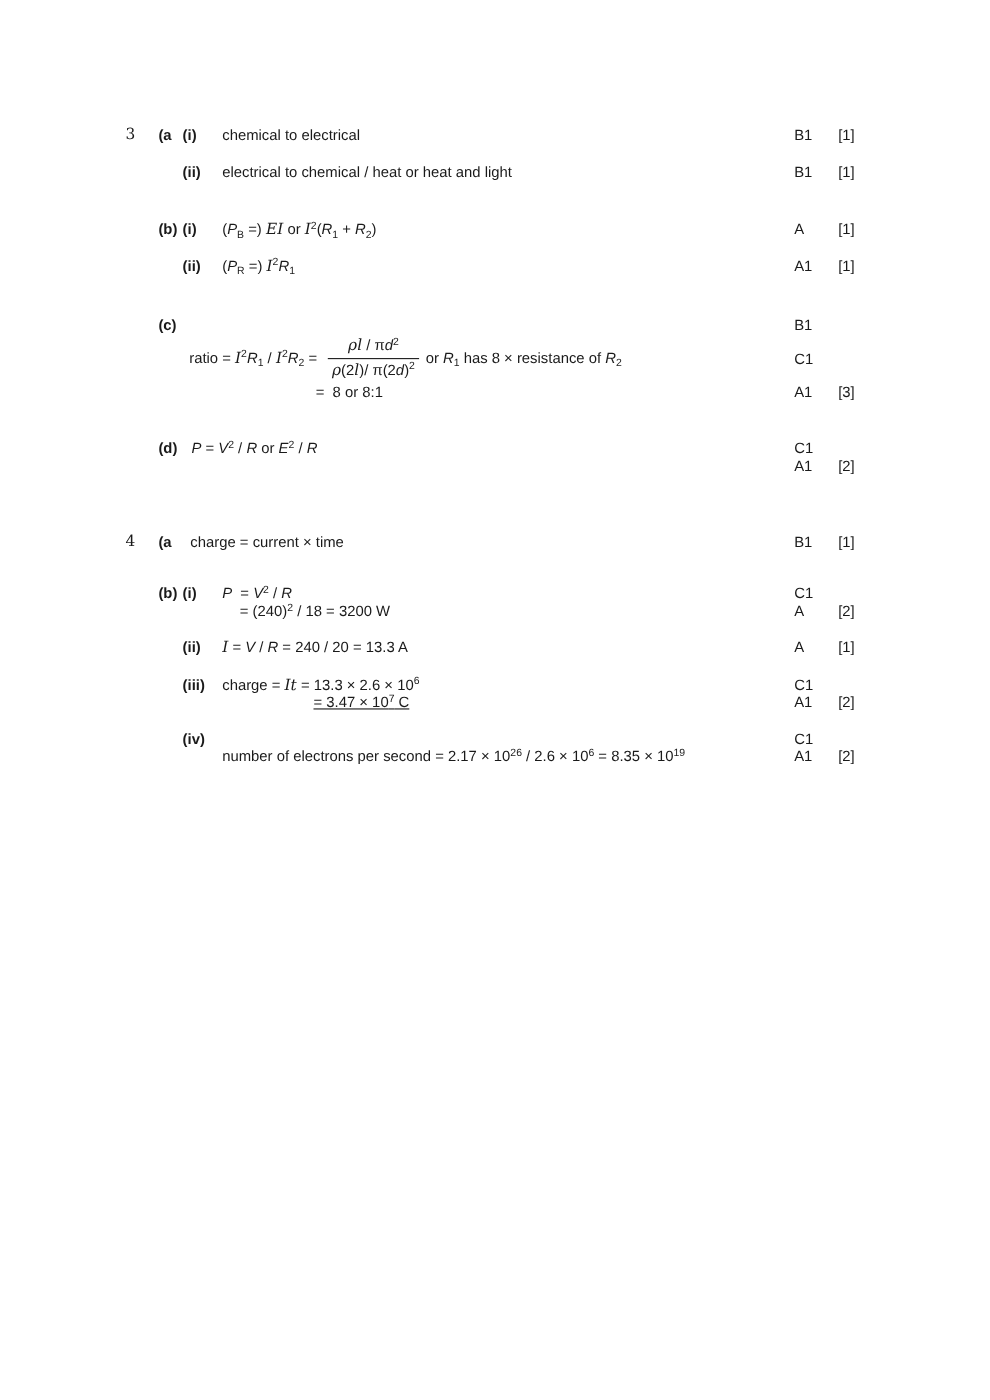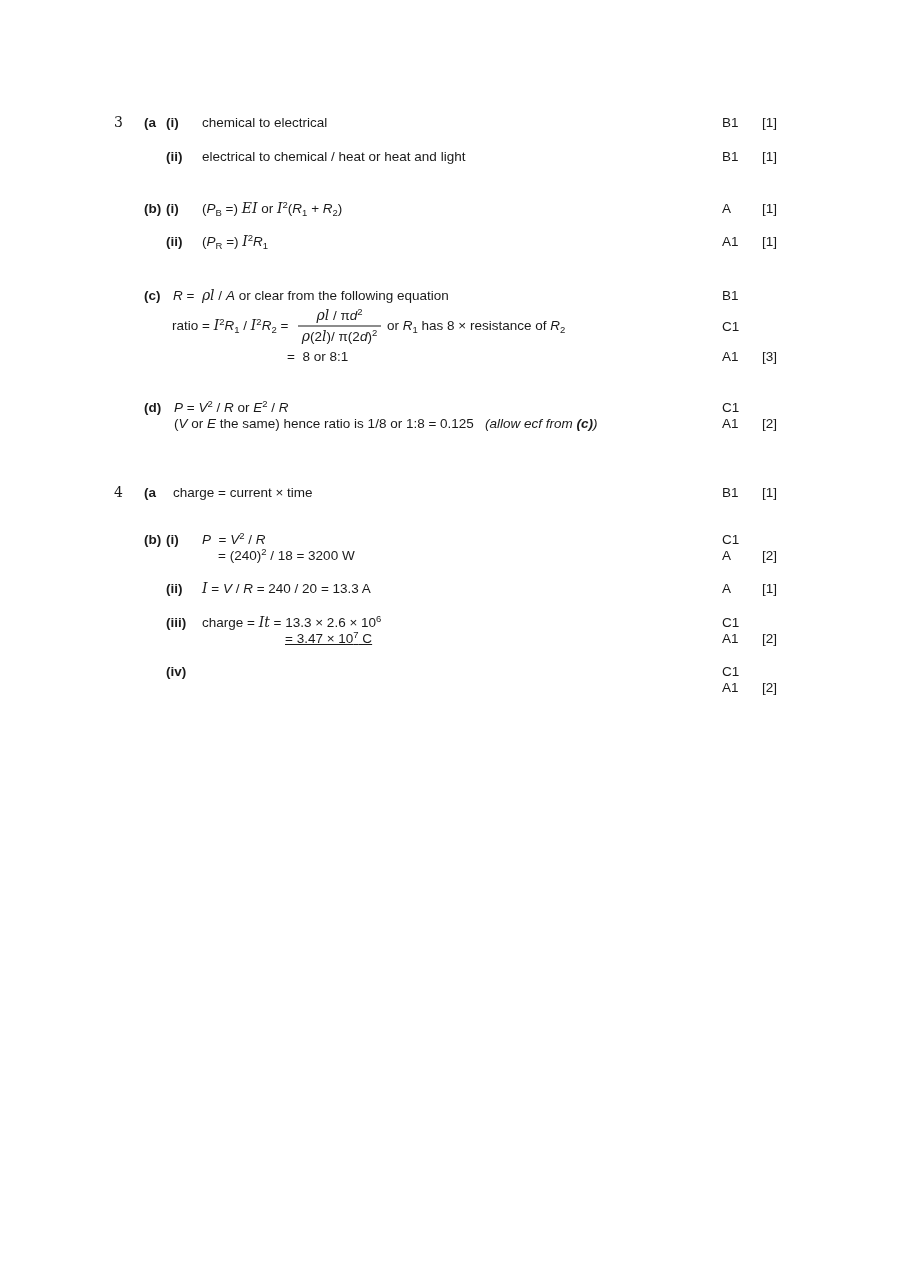--- a/index.html
+++ b/index.html
@@ -46,39 +46,37 @@
       <span class="col marks" style="left: 762px;">[1]</span>
     </div>
     <div class="line" style="top: 233px;">
       <span class="col sub" style="left: 166px;">(ii)</span>
       <span class="col content" style="left: 202px;"><span>(</span><span class="i">P</span><span class="ssub">R</span><span> =) </span><span class="mi">I</span><span class="sup">2</span><span class="i">R</span><span class="ssub">1</span></span>
       <span class="col code" style="left: 722px;">A1</span>
       <span class="col marks" style="left: 762px;">[1]</span>
     </div>
     <div class="line" style="top: 287px;">
       <span class="col part" style="left: 144px;">(c)</span>
-      <span class="col content" style="left: 173px;"><span class="i">R</span><span> =  </span><span class="mi">ρl</span><span> / </span><span class="i">A</span><span> or clear from the following equation</span></span>
       <span class="col code" style="left: 722px;">B1</span>
     </div>
     <div class="line vcrow" style="top: 302px; height: 48px;">
       <span class="col content" style="left: 172px;"><span>ratio = </span><span class="mi">I</span><span class="sup">2</span><span class="i">R</span><span class="ssub">1</span><span> / </span><span class="mi">I</span><span class="sup">2</span><span class="i">R</span><span class="ssub">2</span><span> =  </span><span class="frac"><span class="num"><span class="mi">ρl</span><span> / π</span><span class="i">d</span><span class="sup">2</span></span><span class="den"><span class="mi">ρ</span><span>(2</span><span class="mi">l</span><span>)/ π(2</span><span class="i">d</span><span>)</span><span class="sup">2</span></span></span><span> or </span><span class="i">R</span><span class="ssub">1</span><span> has 8 × resistance of </span><span class="i">R</span><span class="ssub">2</span></span>
       <span class="col code" style="left: 722px;">C1</span>
     </div>
     <div class="line" style="top: 348px; padding-left: 24px;">
       <span class="col content" style="left: 287px;"><span>=  8 or 8:1</span></span>
       <span class="col code" style="left: 722px;">A1</span>
       <span class="col marks" style="left: 762px;">[3]</span>
     </div>
     <div class="line" style="top: 399px;">
       <span class="col part" style="left: 144px;">(d)</span>
       <span class="col content" style="left: 174px;"><span class="i">P</span><span> = </span><span class="i">V</span><span class="sup">2</span><span> / </span><span class="i">R</span><span> or </span><span class="i">E</span><span class="sup">2</span><span> / </span><span class="i">R</span></span>
       <span class="col code" style="left: 722px;">C1</span>
     </div>
     <div class="line" style="top: 415px;">
-      <span class="col content" style="left: 174px;"><span>(</span><span class="i">V</span><span> or </span><span class="i">E</span><span> the same) hence ratio is 1/8 or 1:8 = 0.125   </span><span class="i">(allow ecf from </span><span class="bi">(c)</span><span class="i">)</span></span>
       <span class="col code" style="left: 722px;">A1</span>
       <span class="col marks" style="left: 762px;">[2]</span>
     </div>
     <div class="line" style="top: 484px;">
       <span class="col qnum" style="left: 114px;">4</span>
       <span class="col part" style="left: 144px;">(a</span>
       <span class="col content" style="left: 173px; text-align: center;"><span>charge = current × time</span></span>
       <span class="col code" style="left: 722px;">B1</span>
       <span class="col marks" style="left: 762px;">[1]</span>
     </div>
@@ -107,16 +105,17 @@
     <div class="line" style="top: 630px;">
       <span class="col content" style="left: 285px; text-decoration: underline;"><span>= 3.47 × 10</span><span class="sup">7</span><span> C</span></span>
       <span class="col code" style="left: 722px;">A1</span>
       <span class="col marks" style="left: 762px;">[2]</span>
     </div>
     <div class="line" style="top: 663px;">
       <span class="col sub" style="left: 166px;">(iv)</span>
       <span class="col code" style="left: 722px;">C1</span>
     </div>
     <div class="line" style="top: 679px;">
+      <span class="col content" style="left: 202px;"><span>number of electrons per second = 2.17 × 10</span><span class="sup">26</span><span> / 2.6 × 10</span><span class="sup">6</span><span> = 8.35 × 10</span><span class="sup">19</span></span>
       <span class="col code" style="left: 722px;">A1</span>
       <span class="col marks" style="left: 762px;">[2]</span>
     </div>
   </div>
 
 </body></html>

